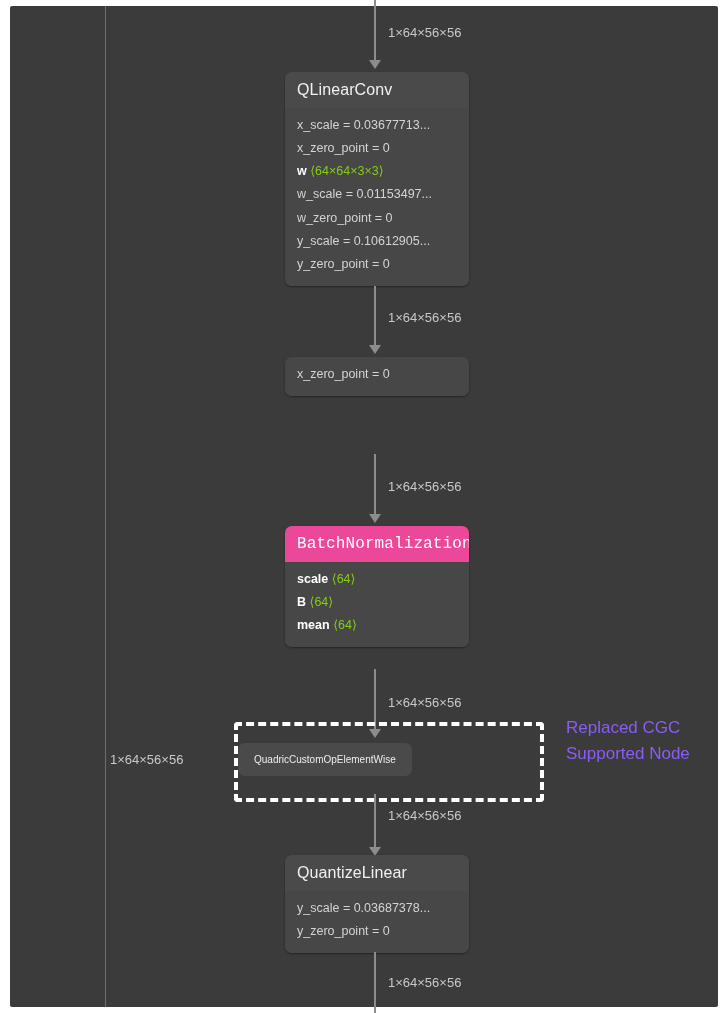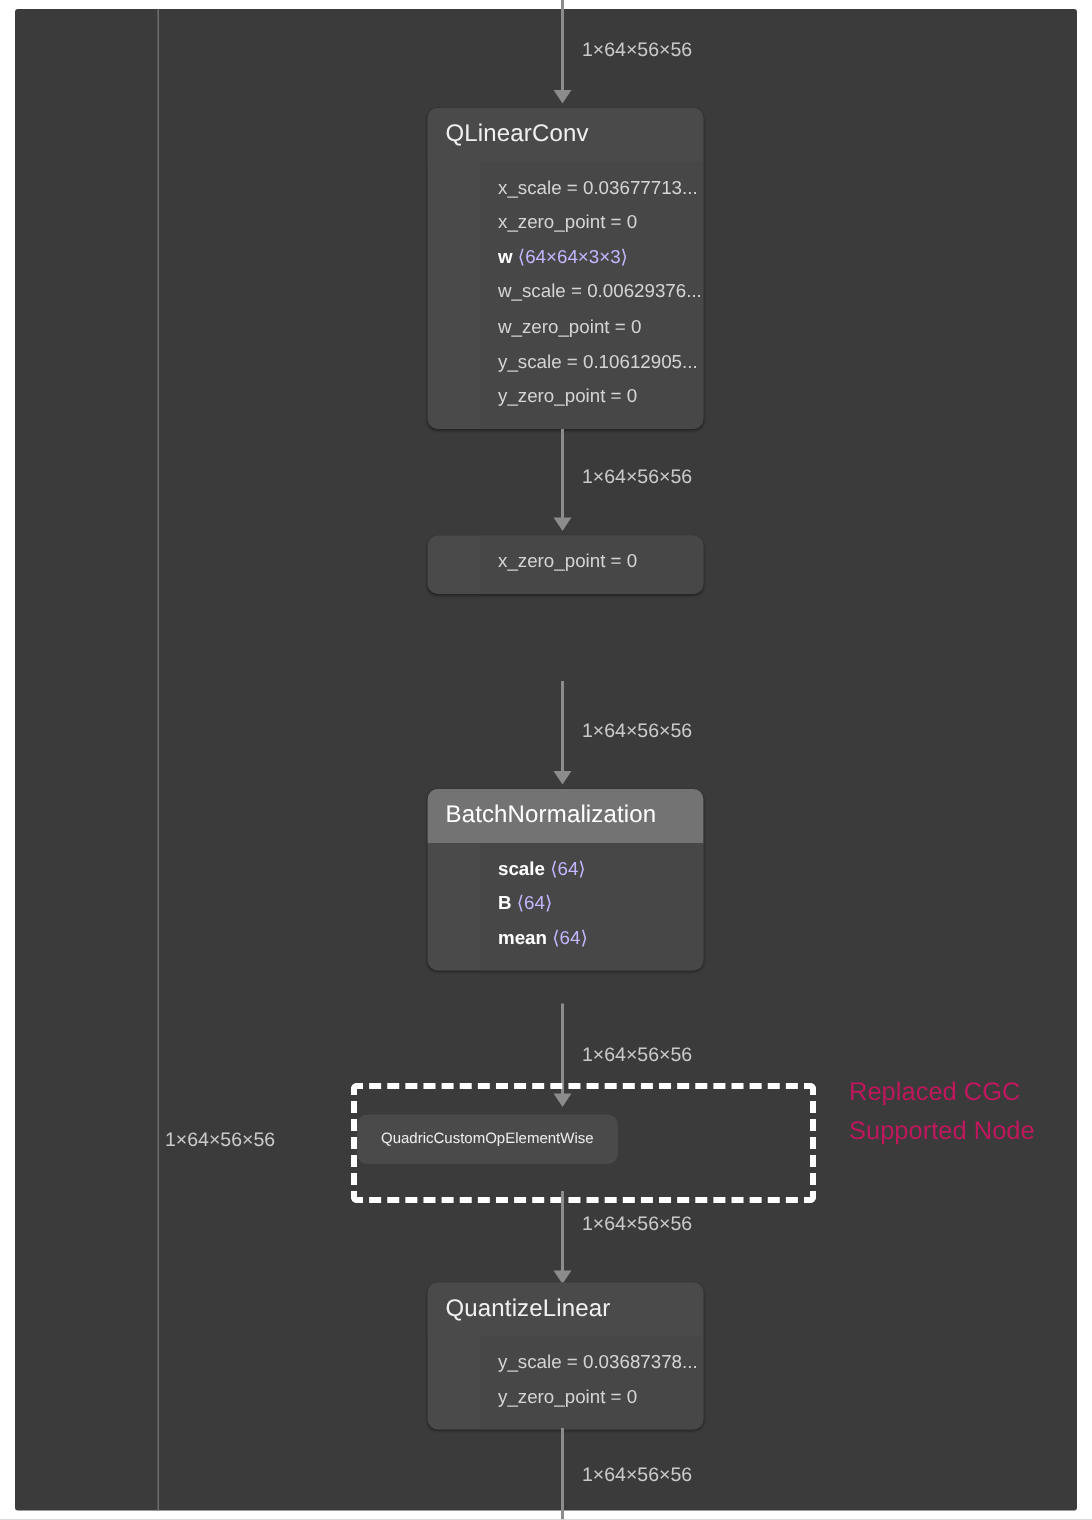--- a/index.html
+++ b/index.html
@@ -44,40 +44,40 @@
     overflow: hidden;
   }
   .node-title {
     font-size: 16px;
     color: #f0f0f0;
     padding: 9px 12px 9px 12px;
     background: #4a4a4a;
     letter-spacing: 0.1px;
   }
   .node-title.accent {
-    background: #737373;
+    background: #ec4899;
     color: #ffffff;
+    font-family: Liberation Mono, monospace;
   }
   .node-body {
     padding: 6px 12px 10px 12px;
     background: #474747;
-    margin-left: 35px;
   }
   .attr {
     font-size: 12.5px;
     color: #d4d4d4;
     line-height: 1.85;
     white-space: nowrap;
   }
   .attr b {
     color: #ffffff;
     font-weight: bold;
   }
   .attr .dims {
-    color: #c4b5fd;
+    color: #84cc16;
   }
   
   .pill-node {
     position: absolute;
     background: #4a4a4a;
     border-radius: 7px;
     color: #ededed;
     font-size: 10px;
     padding: 11px 16px;
     white-space: nowrap;
@@ -109,21 +109,21 @@
   }
   .side-label {
     position: absolute;
     font-size: 13px;
     color: #c9c9c9;
     white-space: nowrap;
   }
   .annotation {
     position: absolute;
     font-size: 17px;
-    color: #be185d;
+    color: #8b5cf6;
     line-height: 1.55;
     width: 140px;
   }
 </style>
 </head>
 <body>
 
 <div id="canvas">
   <div class="graph-bg"></div>
   <div class="vrule"></div>
@@ -131,21 +131,21 @@
   <div class="edge" style="left:374px; top:0px; height:62px;"></div>
   <div class="arrow" style="left:369px; top:60px;"></div>
   <div class="edge-label" style="left:388px; top:25px;">1×64×56×56</div>
 
   <div class="node" style="left:285px; top:72px;">
     <div class="node-title">QLinearConv</div>
     <div class="node-body">
       <div class="attr"><span>x_scale</span> <span>= 0.03677713...</span></div>
       <div class="attr"><span>x_zero_point</span> <span>= 0</span></div>
       <div class="attr"><b>w</b> <span class="dims">⟨64×64×3×3⟩</span></div>
-      <div class="attr"><span>w_scale</span> <span>= 0.00629376...</span></div>
+      <div class="attr"><span>w_scale</span> <span>= 0.01153497...</span></div>
       <div class="attr"><span>w_zero_point</span> <span>= 0</span></div>
       <div class="attr"><span>y_scale</span> <span>= 0.10612905...</span></div>
       <div class="attr"><span>y_zero_point</span> <span>= 0</span></div>
     </div>
   </div>
 
   <div class="edge" style="left:374px; top:286px; height:62px;"></div>
   <div class="arrow" style="left:369px; top:345px;"></div>
   <div class="edge-label" style="left:388px; top:310px;">1×64×56×56</div>
 

